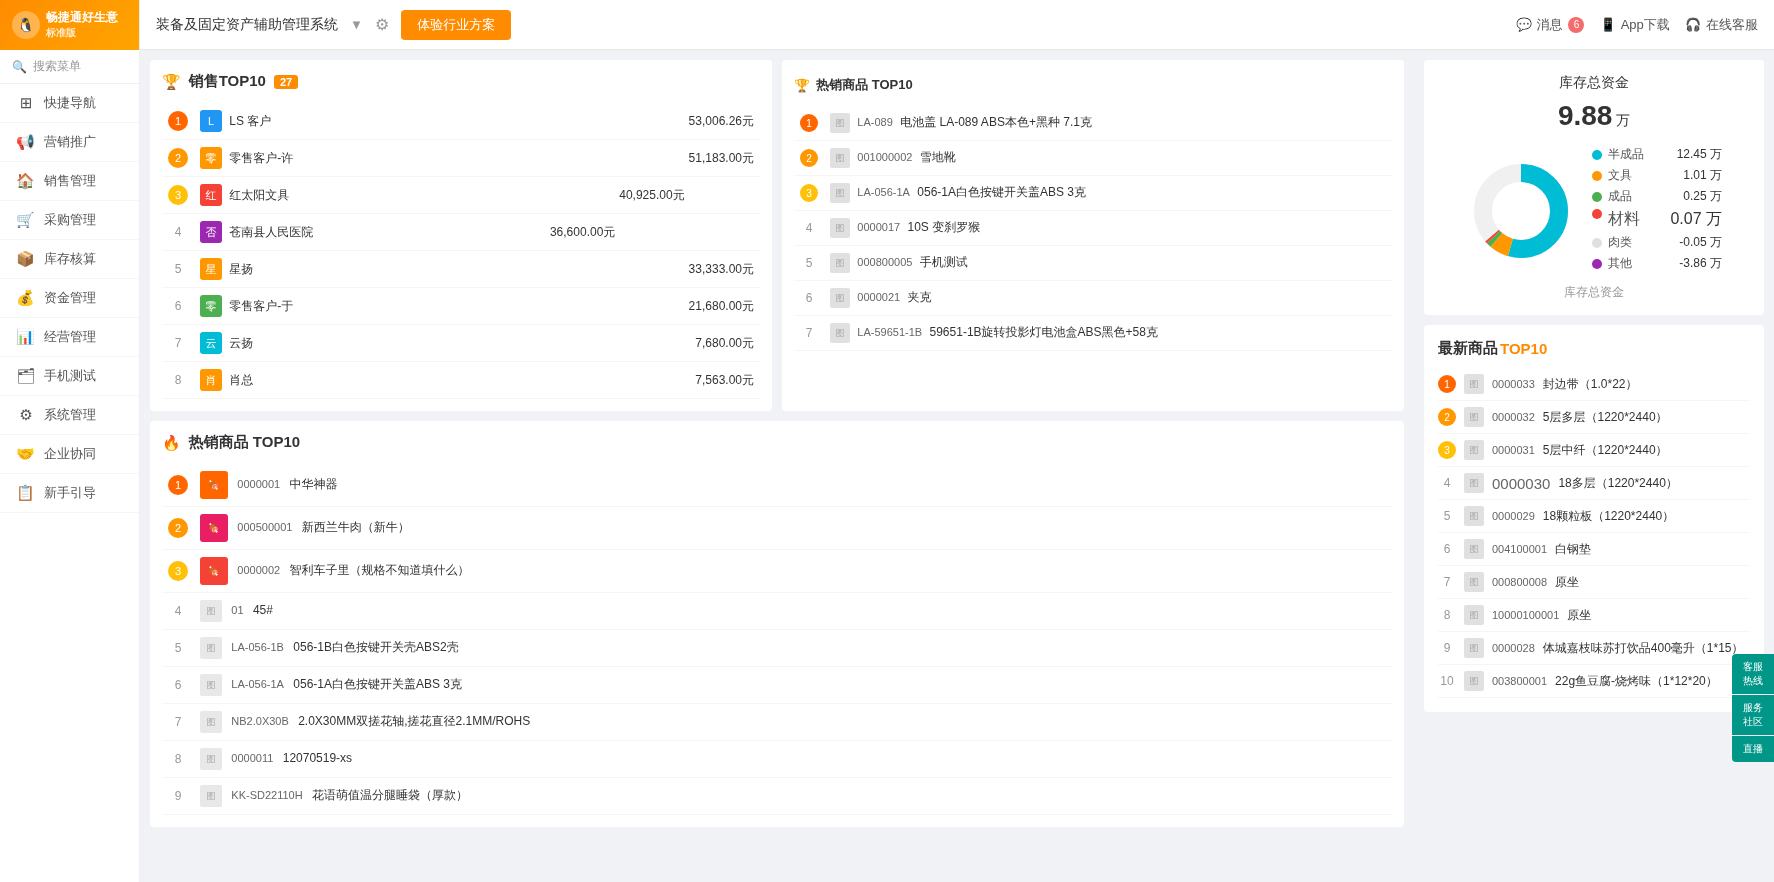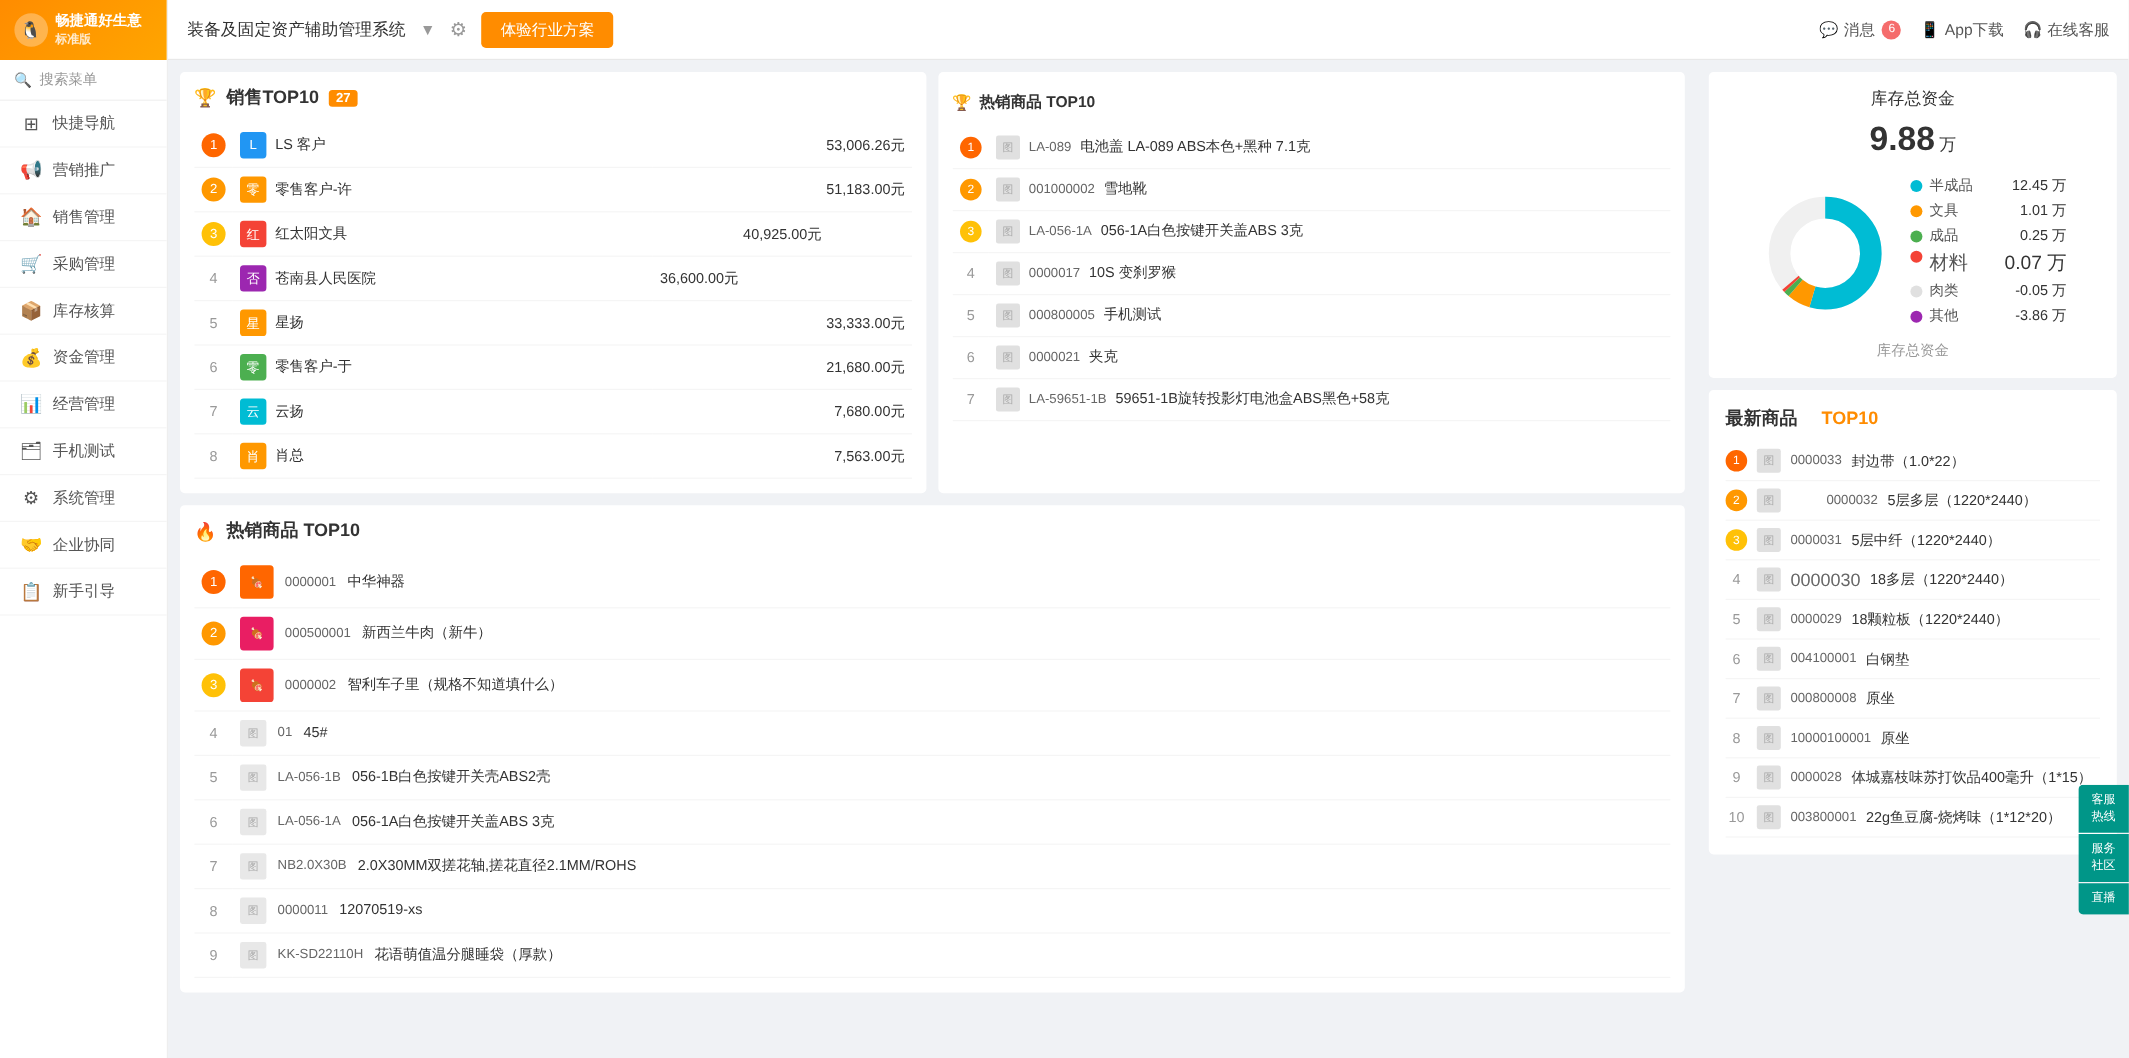--- a/index.html
+++ b/index.html
@@ -189,21 +189,21 @@
 
     
     .product-panel {
       background: #fff;
       border-radius: 4px;
       padding: 14px;
     }
     .product-panel-title {
       font-size: 15px; font-weight: bold; color: #333;
       margin-bottom: 10px;
-      display: flex; align-items: center; gap: 20px;
+      display: flex; align-items: center; gap: 2px;
     }
     .top10-badge { color: #ff8c00; font-weight: bold; }
 
     
     .two-col {
       display: flex; gap: 10px;
     }
     .col-left { flex: 1; }
     .col-right { flex: 1; }
 
@@ -616,21 +616,21 @@
         <div id="newest-products-list">
             <div style="display: flex; align-items: center; gap: 8px; padding: 6px 0px; border-bottom: 1px solid rgb(245, 245, 245); font-size: 12px;">
     <span style="background:#ff6600;color:#fff;width:18px;height:18px;border-radius:50%;display:inline-flex;align-items:center;justify-content:center;font-size:10px;flex-shrink:0;">1</span>
     <span style="display:inline-flex;align-items:center;justify-content:center;background:#e0e0e0;color:#aaa;width:20px;height:20px;border-radius:2px;font-size:9px;flex-shrink:0;">图</span>
     <span style="color:#666;font-size:11px;">0000033</span>
     <span style="color:#333;">封边带（1.0*22）</span>
   </div>
             <div style="display: flex; align-items: center; gap: 8px; padding: 6px 0px; border-bottom: 1px solid rgb(245, 245, 245); font-size: 12px;">
     <span style="background:#ff9800;color:#fff;width:18px;height:18px;border-radius:50%;display:inline-flex;align-items:center;justify-content:center;font-size:10px;flex-shrink:0;">2</span>
     <span style="display:inline-flex;align-items:center;justify-content:center;background:#e0e0e0;color:#aaa;width:20px;height:20px;border-radius:2px;font-size:9px;flex-shrink:0;">图</span>
-    <span style="color:#666;font-size:11px;margin-left:30px;">0000032</span>
+    <span style="color:#666;font-size:11px;">0000032</span>
     <span style="color:#333;">5层多层（1220*2440）</span>
   </div>
             <div style="display: flex; align-items: center; gap: 8px; padding: 6px 0px; border-bottom: 1px solid rgb(245, 245, 245); font-size: 12px;">
     <span style="background:#ffc107;color:#fff;width:18px;height:18px;border-radius:50%;display:inline-flex;align-items:center;justify-content:center;font-size:10px;flex-shrink:0;">3</span>
     <span style="display:inline-flex;align-items:center;justify-content:center;background:#e0e0e0;color:#aaa;width:20px;height:20px;border-radius:2px;font-size:9px;flex-shrink:0;">图</span>
     <span style="color:#666;font-size:11px;">0000031</span>
     <span style="color:#333;">5层中纤（1220*2440）</span>
   </div>
             <div style="display: flex; align-items: center; gap: 8px; padding: 6px 0px; border-bottom: 1px solid rgb(245, 245, 245); font-size: 12px;">
     <span style="color:#999;font-size:12px;width:18px;text-align:center;flex-shrink:0;">4</span>

